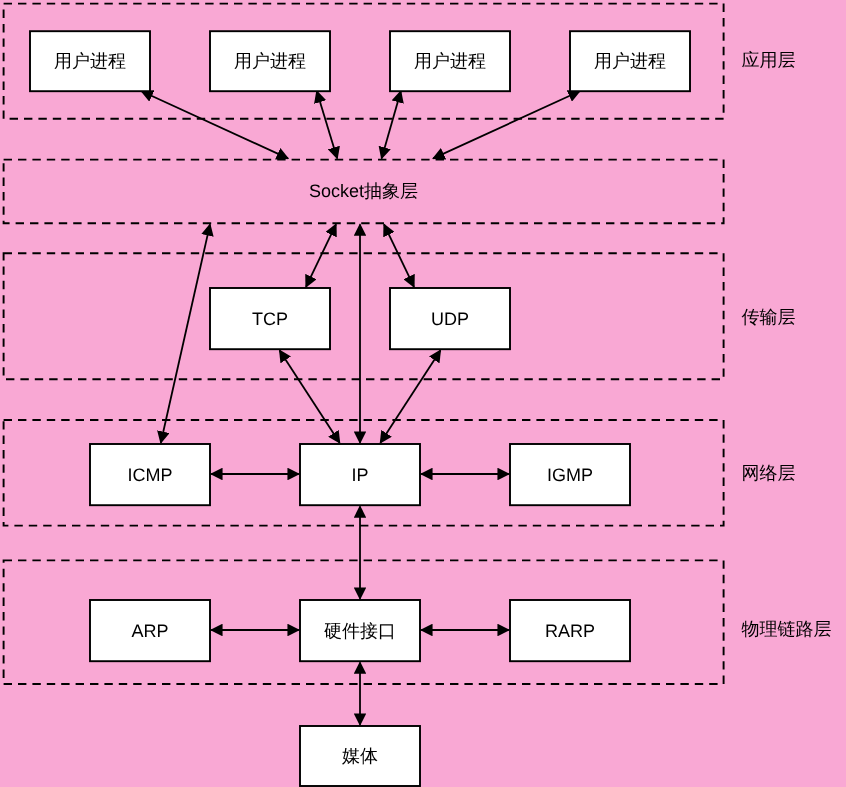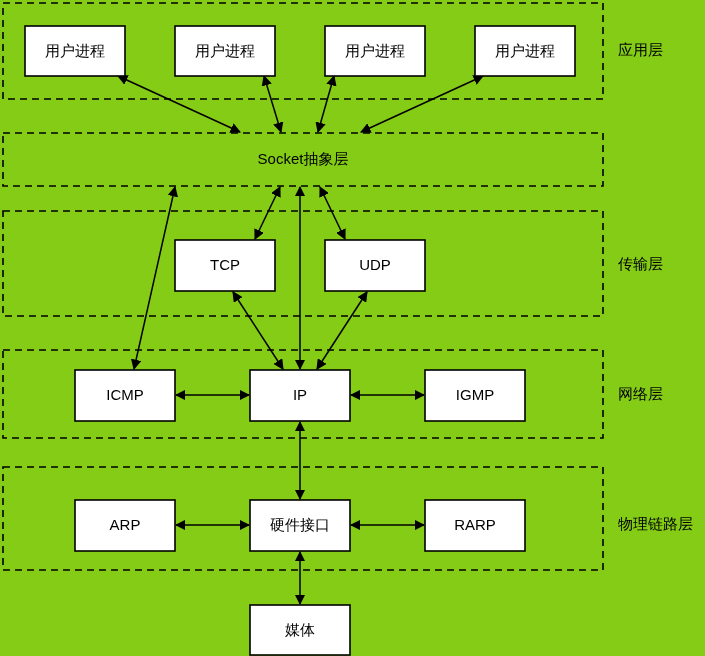--- a/index.html
+++ b/index.html
@@ -4,21 +4,21 @@
 <style>
   html, body {
     margin: 0;
     padding: 0;
     background: #ffffff;
   }
   #diagram-root {
     position: relative;
     width: 705px;
     height: 656px;
-    background: #84cc16;
+    background: #f9a8d4;
     font-family: "Liberation Sans", "DejaVu Sans", sans-serif;
     overflow: hidden;
   }
   svg.diagram {
     display: block;
     width: 705px;
     height: 656px;
   }
   .layer-band {
     fill: none;

